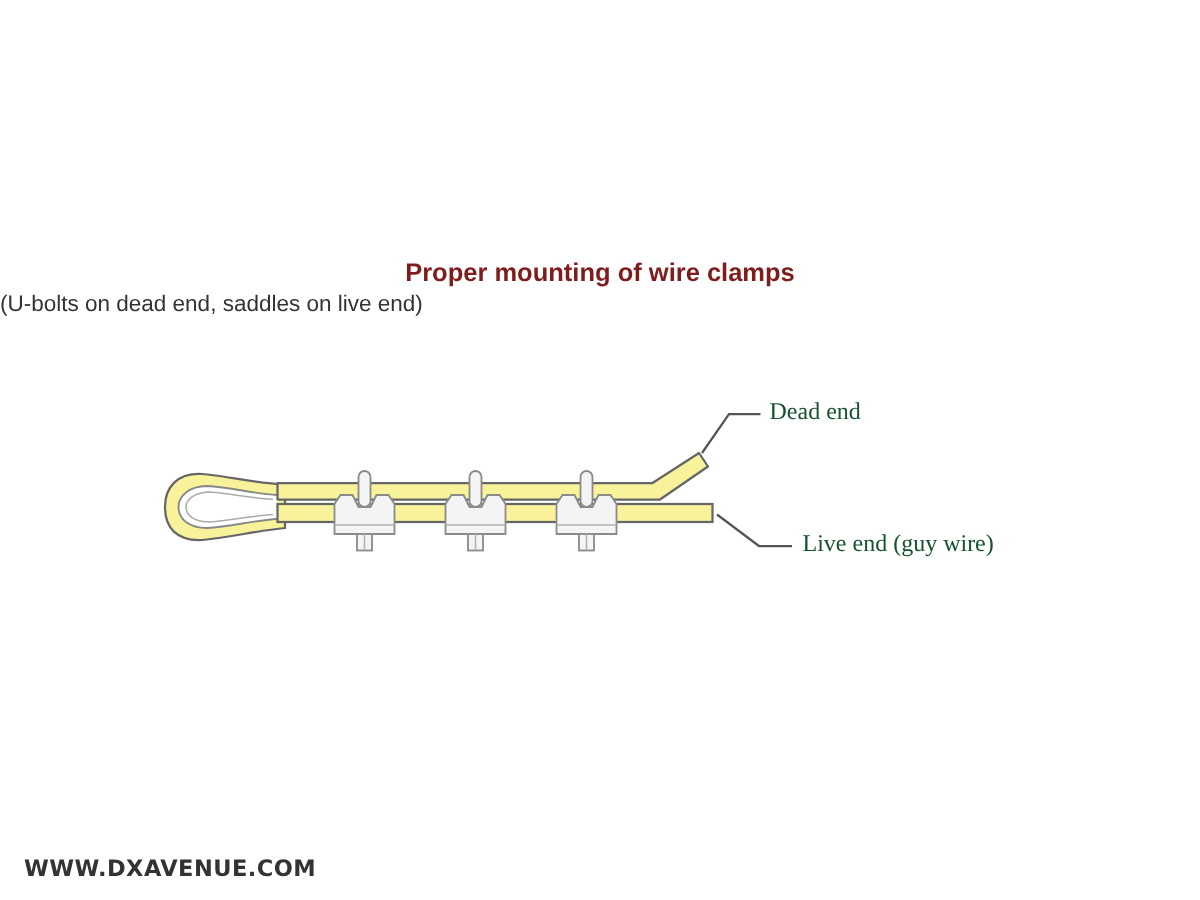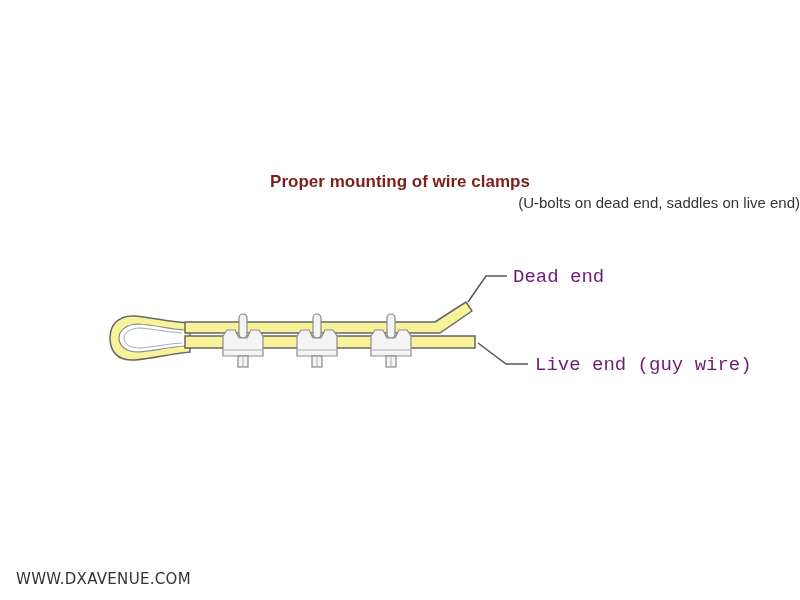--- a/index.html
+++ b/index.html
@@ -25,41 +25,41 @@
       font-family: "Liberation Sans", sans-serif;
       font-weight: bold;
       font-size: 17px;
       color: #7f1d1d;
     }
     .subtitle {
       position: absolute;
       left: 0;
       width: 800px;
       top: 194px;
-      text-align: right;
+      text-align: left;
       font-family: "Liberation Sans", sans-serif;
       font-size: 15px;
       color: #333333;
     }
     .label {
       position: absolute;
-      font-family: Liberation Mono, monospace;
-      font-size: 19px;
-      color: #701a75;
+      font-family: Liberation Serif, serif;
+      font-size: 16px;
+      color: #14532d;
       white-space: nowrap;
     }
     .label-dead { left: 513px; top: 266px; }
     .label-live { left: 535px; top: 354px; }
     .watermark {
       position: absolute;
       left: 16px;
       top: 570px;
       font-family: "DejaVu Sans", sans-serif;
       font-size: 15px;
-      font-weight: normal;
+      font-weight: bold;
       color: #333333;
       letter-spacing: 0.3px;
     }
     svg.diagram {
       position: absolute;
       left: 0;
       top: 0;
     }
   </style>
 </head>

